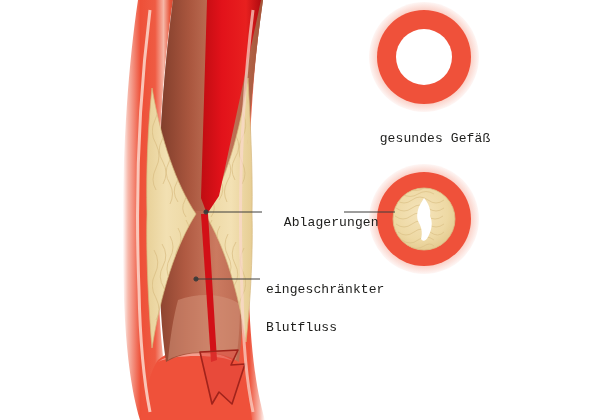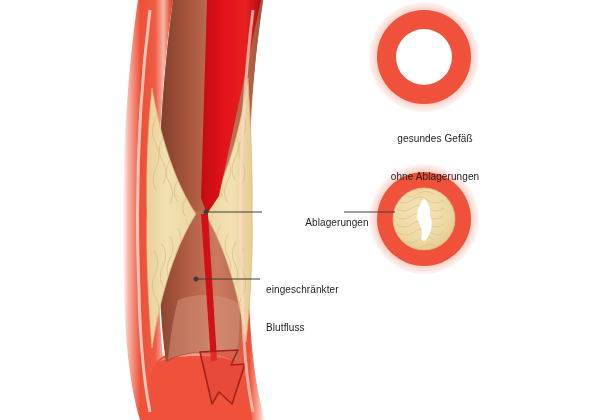--- a/index.html
+++ b/index.html
@@ -15,31 +15,30 @@
     font-family: "Liberation Sans", sans-serif;
   }
   #stage {
     position: absolute;
     inset: 0;
     width: 600px;
     height: 420px;
   }
   .label {
     position: absolute;
-    font-family: Liberation Sans, sans-serif;
-    font-size: 10px;
+    font-family: Liberation Mono, monospace;
+    font-size: 13px;
     line-height: 12.5px;
     color: #1d1d1b;
     white-space: pre;
     letter-spacing: 0.1px;
   }
   #label-ablagerungen {
     left: 268px;
     top: 204px;
-    margin-left: 32px;
   }
   #label-blutfluss {
     left: 266px;
     top: 259px;
   }
   #label-gesundes {
     left: 370px;
     top: 108px;
     width: 130px;
     text-align: center;
@@ -243,14 +242,13 @@
   <span>Ablagerungen</span>
 </div>
 
 <div class="label" id="label-blutfluss">
   <div>eingeschränkter</div>
   <div>Blutfluss</div>
 </div>
 
 <div class="label" id="label-gesundes">
   <div>gesundes Gefäß</div>
-  <div>ohne Ablagerungen</div>
 </div>
 
 </body></html>

